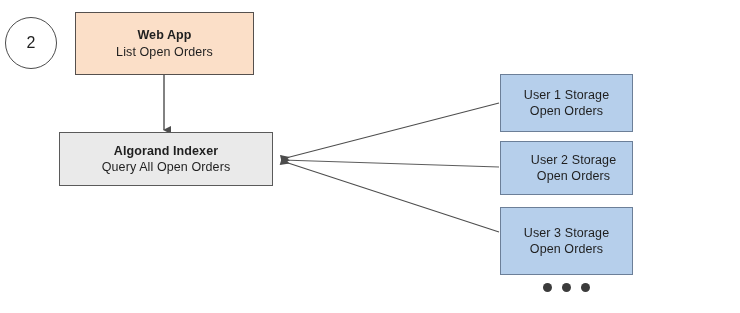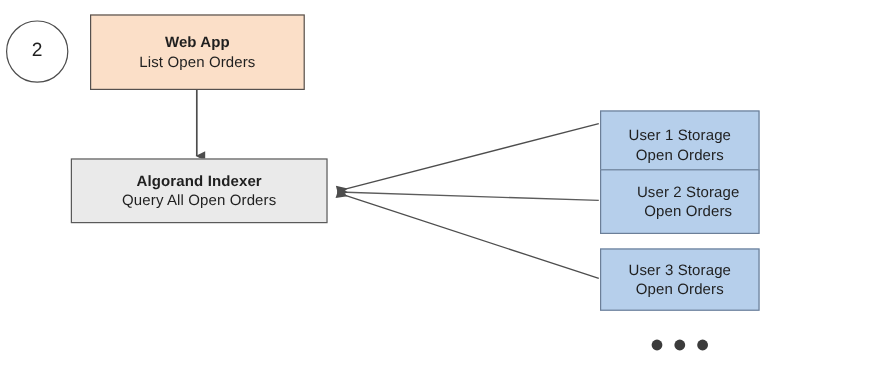--- a/index.html
+++ b/index.html
@@ -77,23 +77,23 @@
     border-color: #5a5a5a;
   }
 
   .storage-node {
     width: 133px;
     height: 58px;
     background: #b6cfeb;
     border-color: #6c7f98;
     left: 500px;
   }
-  #node-user1 { top: 92px;  height: 58px; }
+  #node-user1 { top: 74px;  height: 58px; }
   #node-user2 { top: 141px; height: 54px; padding-left: 14px; }
-  #node-user3 { top: 207px; height: 52px; }
+  #node-user3 { top: 207px; height: 68px; }
 
   
   #step-badge {
     position: absolute;
     left: 5px;
     top: 17px;
     width: 52px;
     height: 52px;
     box-sizing: border-box;
     border: 1px solid #4c4c4c;

